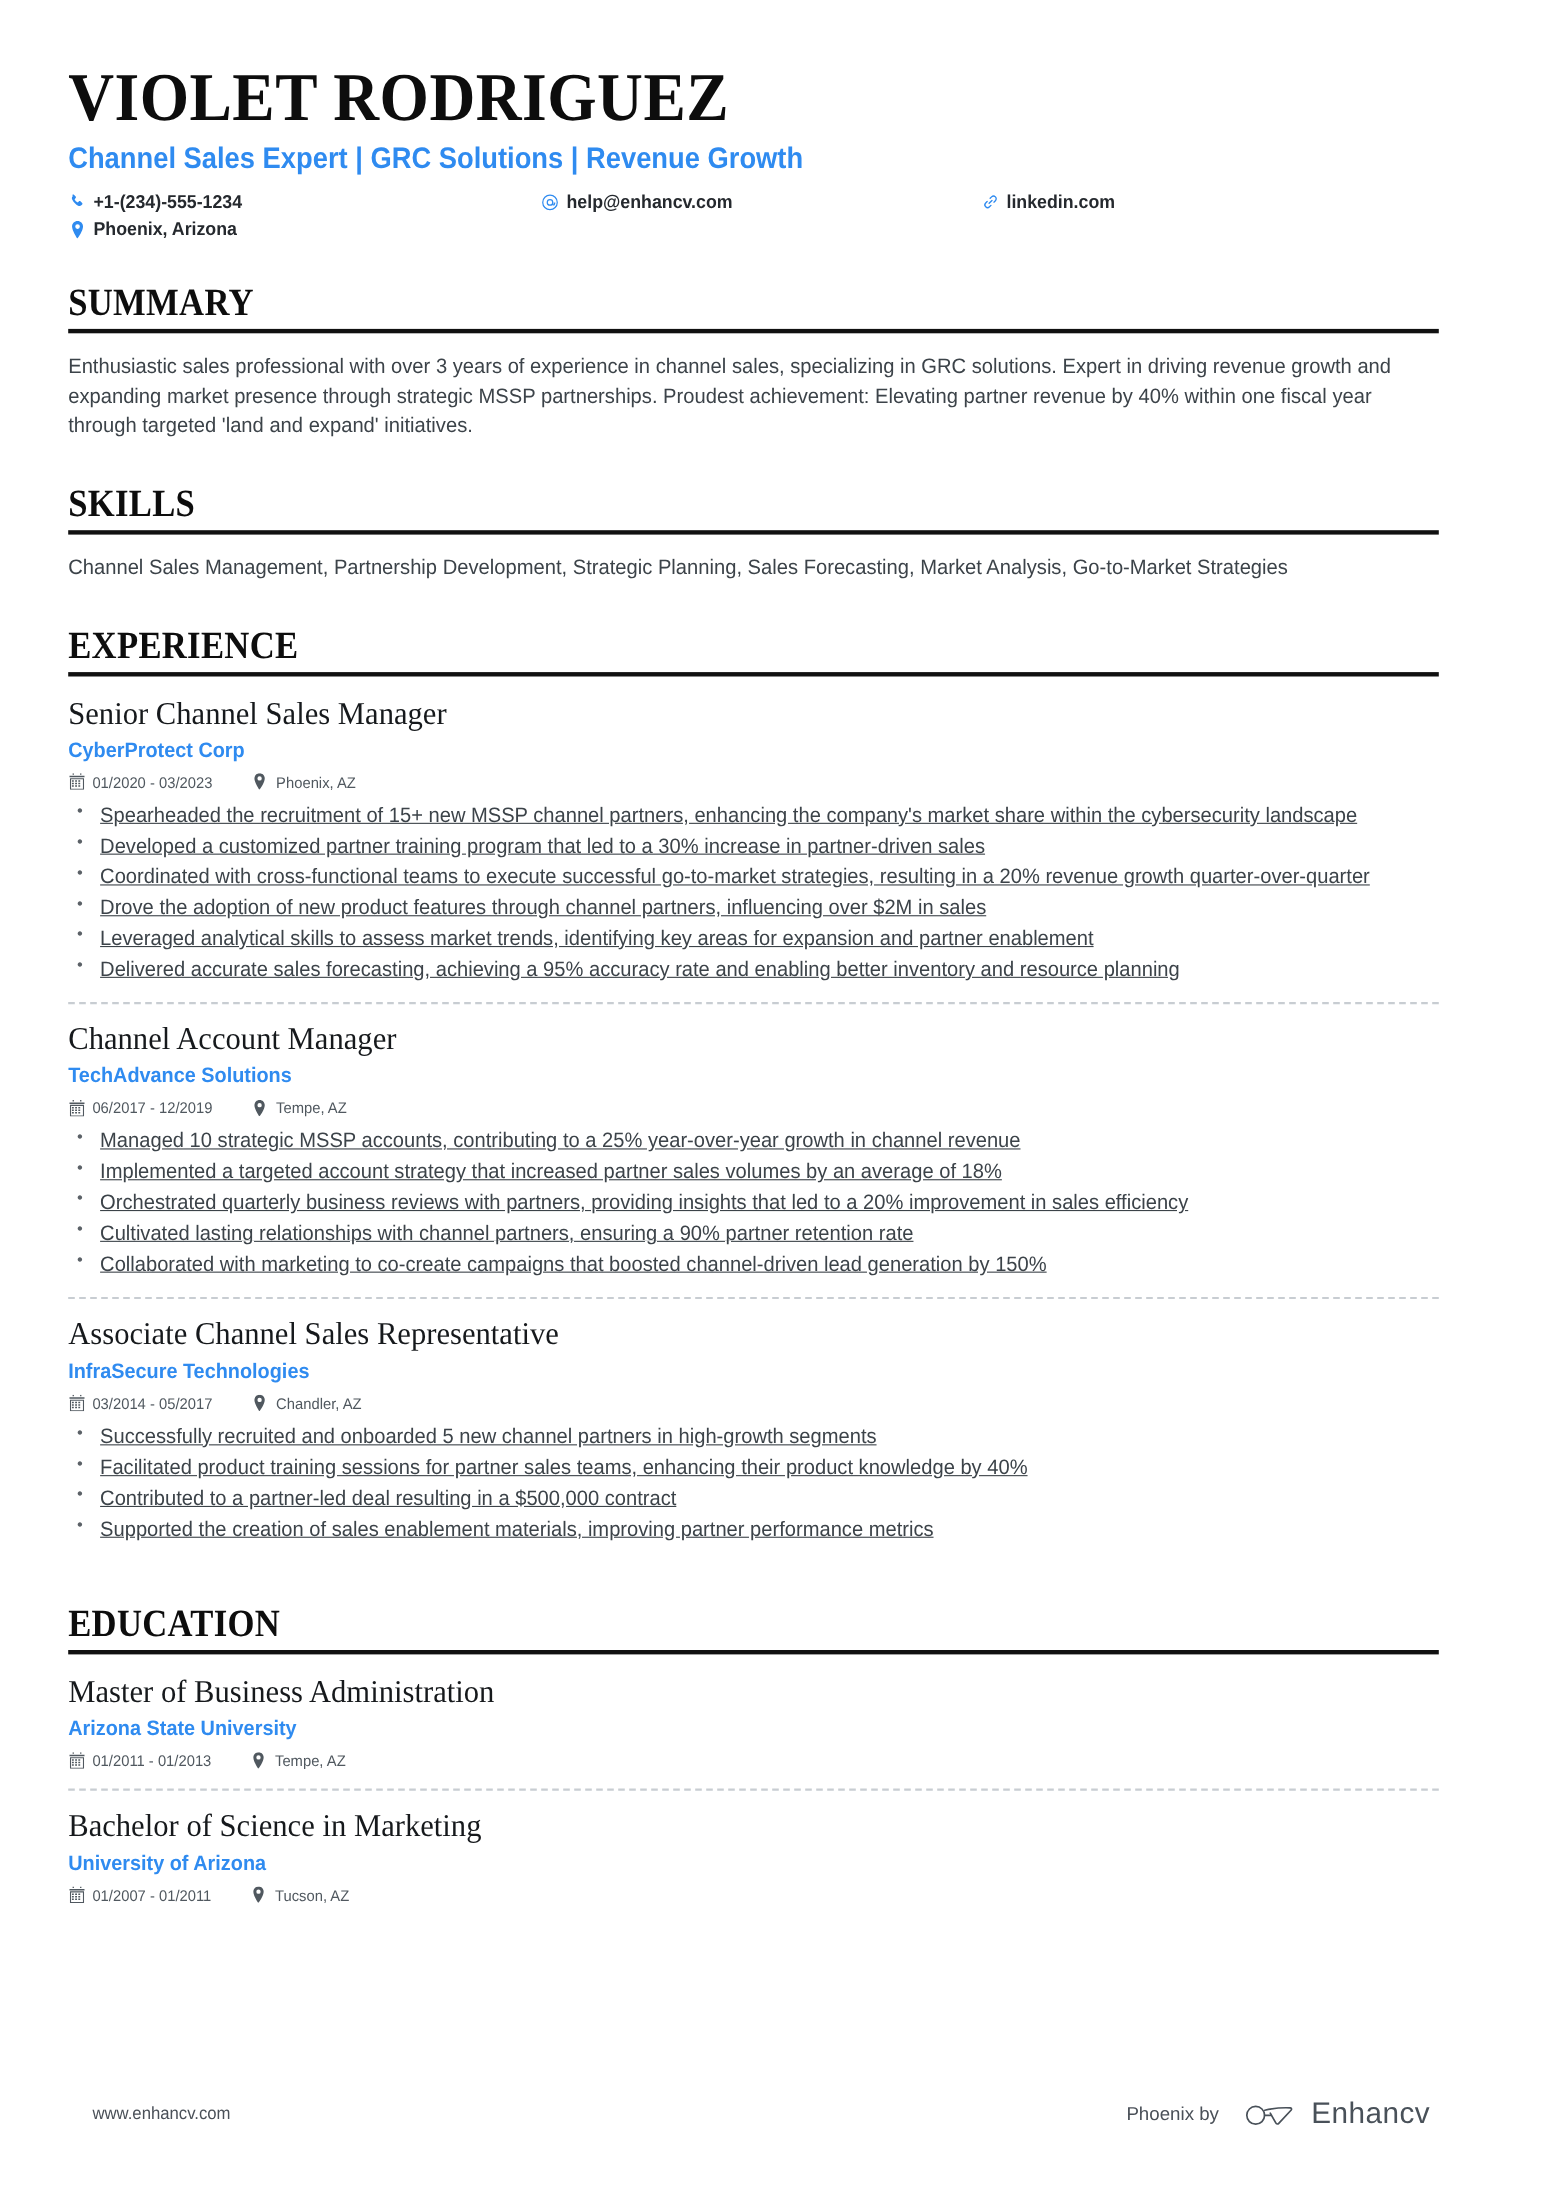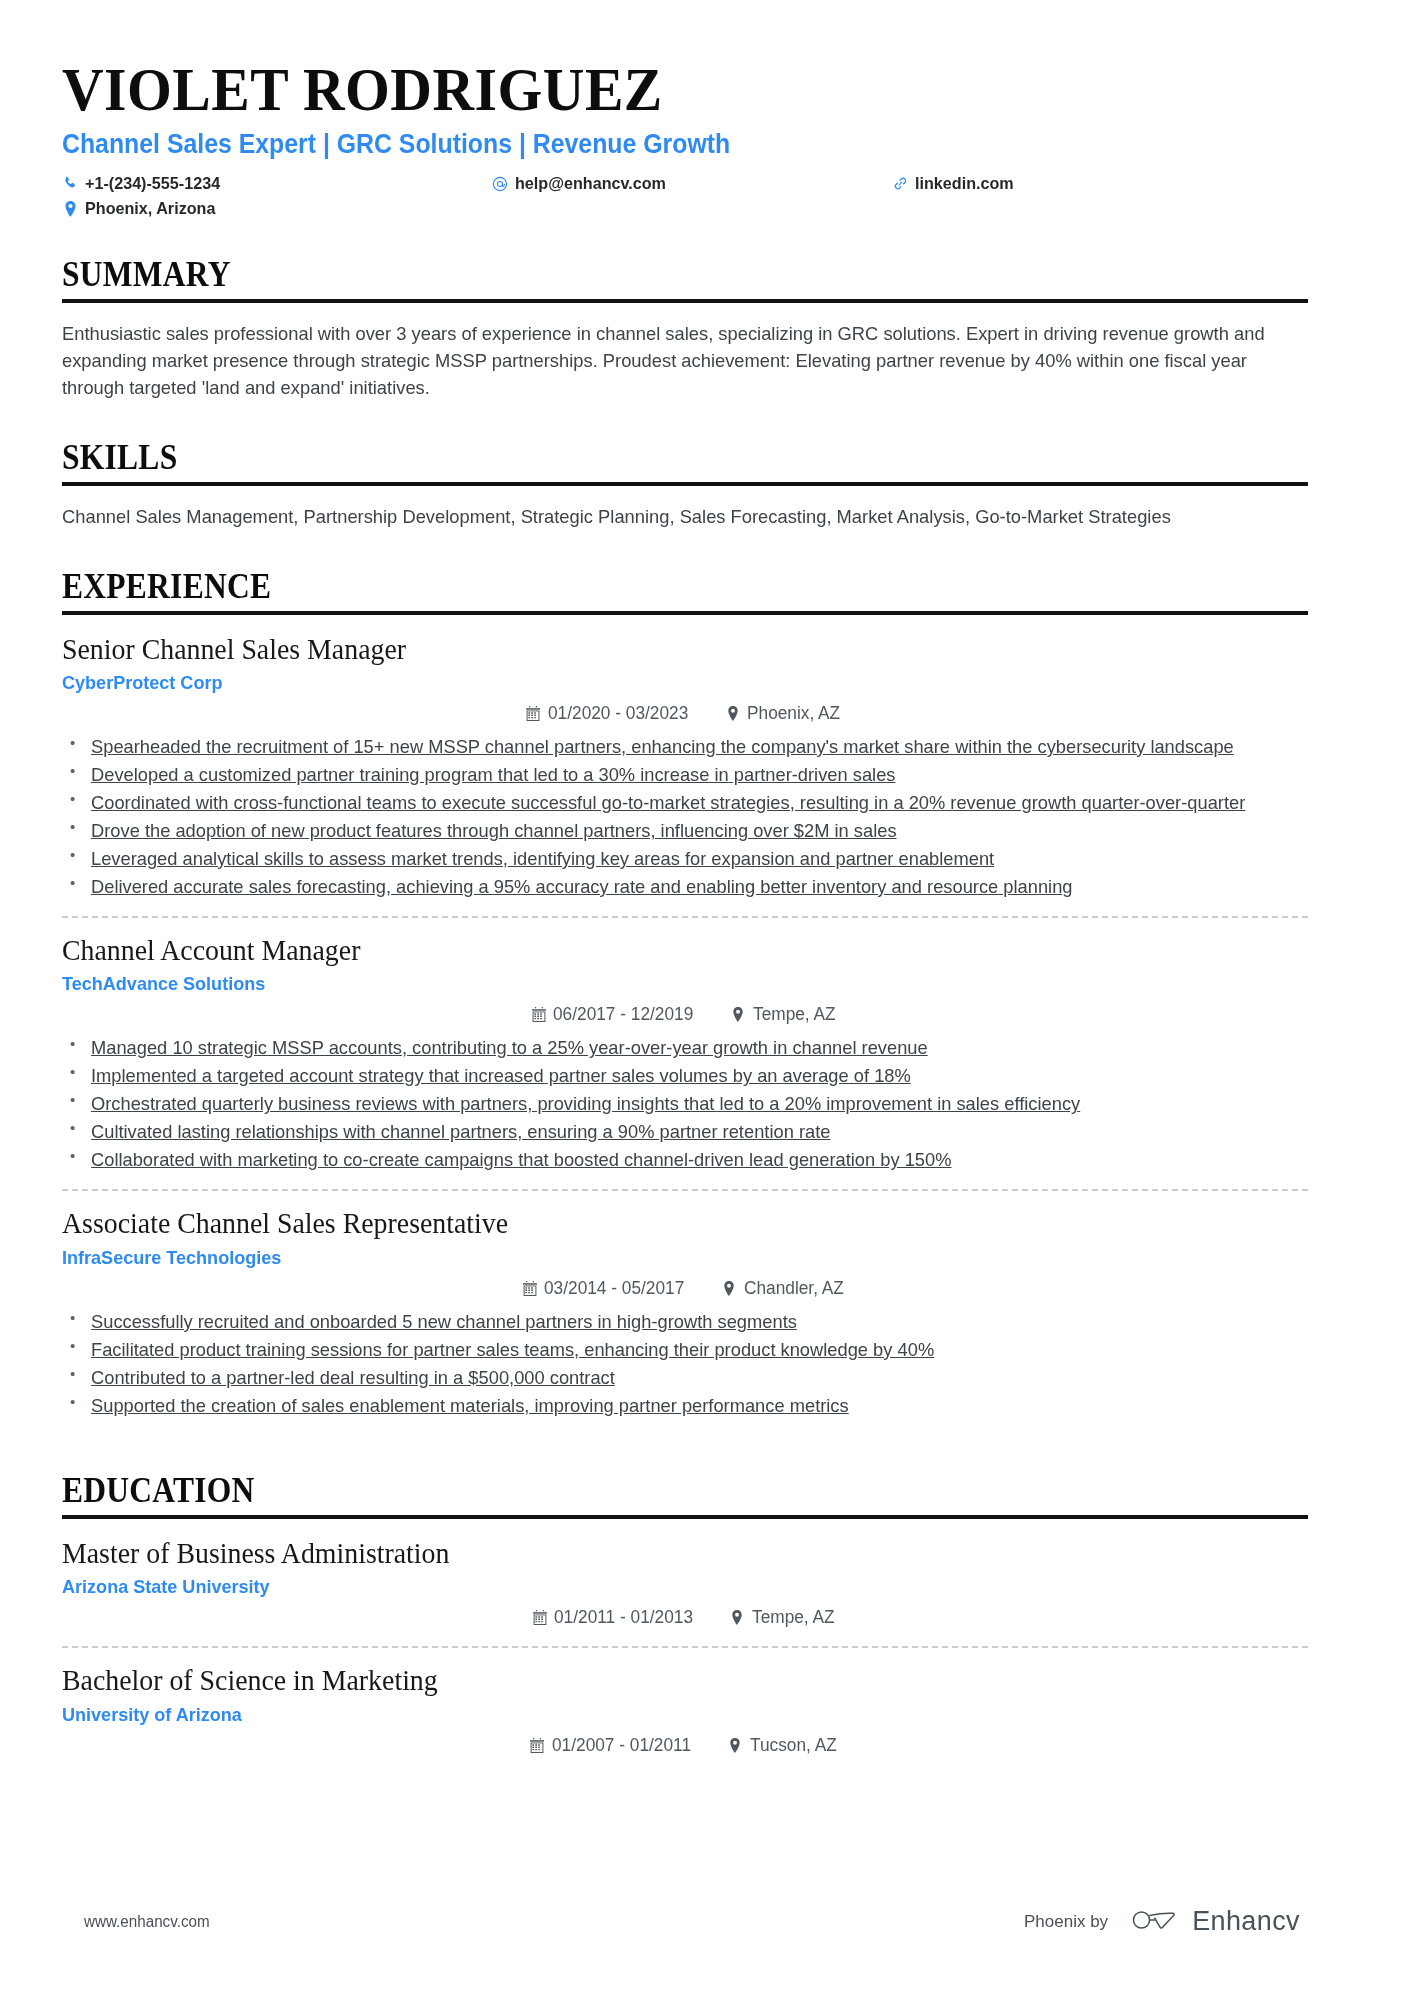--- a/index.html
+++ b/index.html
@@ -125,23 +125,22 @@
     color: #2f8bf0;
     margin: 0 0 9px 0;
     transform: scaleX(0.95);
     transform-origin: left center;
   }
   .entry-meta {
     display: flex;
     align-items: center;
     gap: 19px;
     margin: 0 0 10px 0;
-    font-size: 18px;
+    font-size: 14px;
     color: #50585f;
-    justify-content: center;
   }
   .meta-chunk {
     display: flex;
     align-items: center;
     gap: 7px;
     white-space: nowrap;
   }
   .meta-chunk + .meta-chunk { margin-left: 12px; }
   .meta-chunk .ic {
     display: inline-flex;
@@ -202,21 +201,21 @@
     display: flex;
     align-items: center;
     gap: 22px;
   }
   .powered-by {
     font-size: 17px;
     color: #4a5058;
   }
   .brand-lockup {
     display: flex;
-    align-items: flex-start;
+    align-items: flex-end;
     gap: 12px;
     color: #495159;
   }
   .brand-logo { display: block; }
   .brand-name {
     font-size: 27px;
     letter-spacing: 0.4px;
     color: #495159;
   }
 </style>

